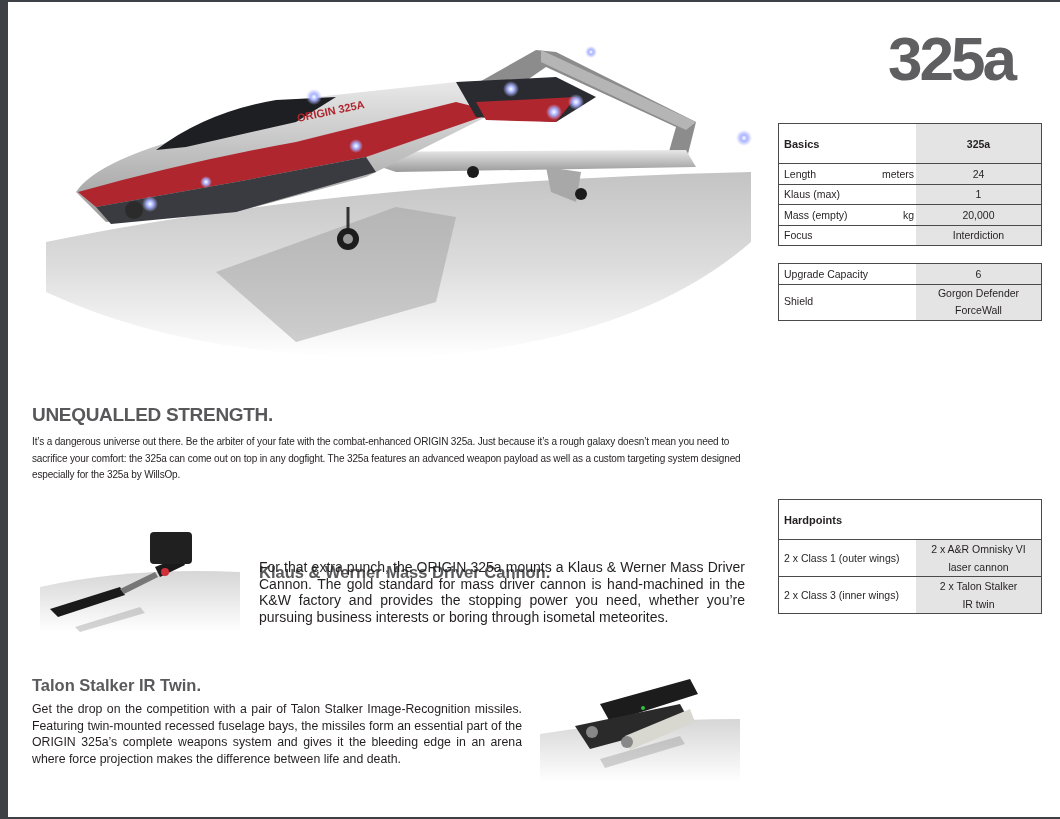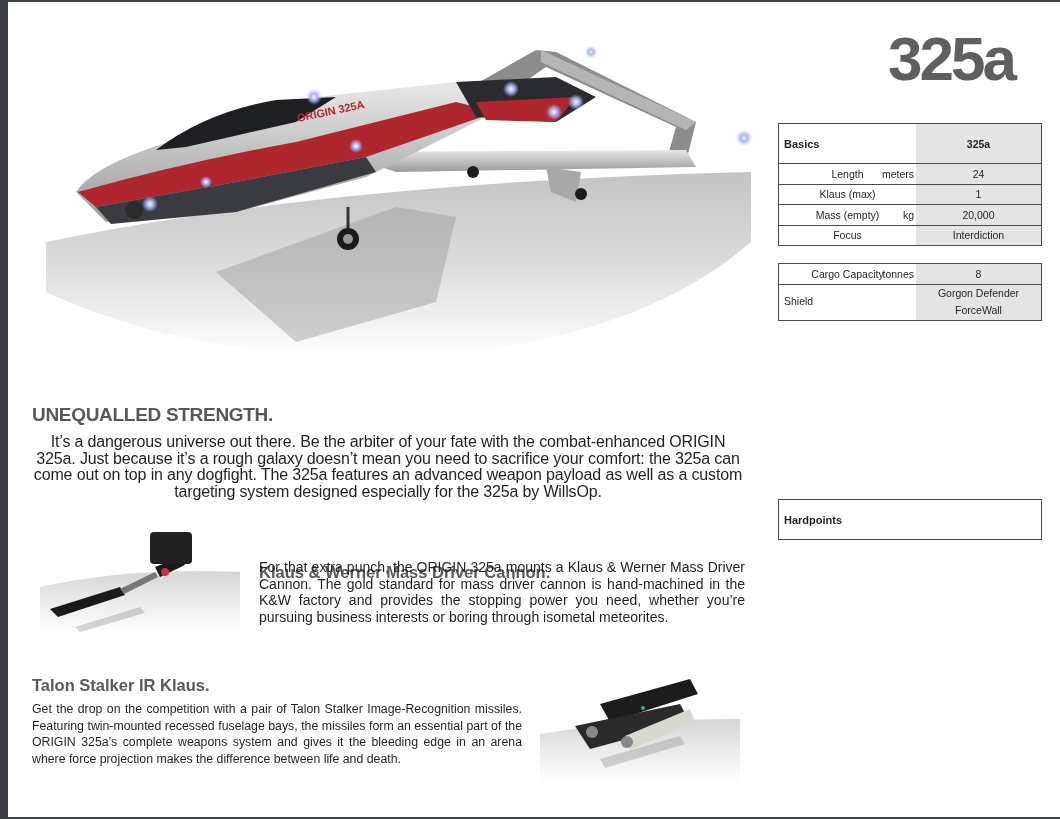--- a/index.html
+++ b/index.html
@@ -25,23 +25,22 @@
     .hero { position: absolute; left: 28px; top: 40px; width: 720px; height: 320px; }
 
     
     .headline {
       position: absolute; left: 24px; top: 402px;
       font-size: 19px; font-weight: bold; color: #58585a;
       letter-spacing: -0.3px;
     }
     .intro {
       position: absolute; left: 24px; top: 432px; width: 712px;
-      font-size: 16px; line-height: 16.5px; color: #231f20;
+      font-size: 10px; line-height: 16.5px; color: #231f20;
       letter-spacing: -0.15px;
-      text-align: center;
     }
     .kw-title {
       position: absolute; left: 251px; top: 531px;
       font-size: 16.5px; font-weight: bold; color: #5a5a5c; margin-top: 30px;
     }
     .kw-body {
       position: absolute; left: 251px; top: 557px; width: 486px;
       font-size: 14px; line-height: 16.5px; text-align: justify;
     }
     .ts-title {
@@ -60,21 +59,21 @@
       position: absolute; left: 770px; width: 264px;
       border: 1px solid #4a4a4a; border-collapse: collapse;
       font-size: 10.5px; color: #231f20;
     }
     .spec td { border-top: 1px solid #4a4a4a; padding: 0 5px; }
     .spec td.val { background: #e4e4e5; text-align: center; width: 115px; }
     .spec td.lbl { position: relative; }
     .spec td .unit { position: absolute; right: 2px; }
     .spec tr.head td { font-weight: bold; height: 39px; font-size: 11px; }
     .spec tr.head td.val { font-size: 10.5px; }
-    .spec tr.r1 td { height: 19.5px; text-align: center; }
+    .spec tr.r1 td { height: 19.5px; }
     .spec tr.r2 td { height: 35px; line-height: 17.5px; }
     .spec tr.r2b td { height: 36px; line-height: 18px; }
     .spec td.blank { background: #fff; }
   </style>
 </head>
 <body>
 
 <div class="page">
 
   <div class="model-title">325a</div>
@@ -153,21 +152,21 @@
     <path d="M90 72 L 125 55 L 128 60 L 94 77 Z" fill="#777"></path>
     <path d="M125 50 L 150 40 L 155 48 L 130 60 Z" fill="#1a1a1a"></path>
     <rect x="120" y="15" width="42" height="32" rx="4" fill="#202020"></rect>
     <circle cx="135" cy="55" r="4" fill="#d0303a"></circle>
     <path d="M45 110 L 110 90 L 115 96 L 50 115 Z" fill="#888" opacity="0.35"></path>
   </svg>
 
   <div class="kw-title">Klaus &amp; Werner Mass Driver Cannon.</div>
   <div class="kw-body">For that extra punch, the ORIGIN 325a mounts a Klaus &amp; Werner Mass Driver Cannon. The gold standard for mass driver cannon is hand-machined in the K&amp;W factory and provides the stopping power you need, whether you’re pursuing business interests or boring through isometal meteorites.</div>
 
-  <div class="ts-title">Talon Stalker IR Klaus.</div>
+  <div class="ts-title">Talon Stalker IR Twin.</div>
   <div class="ts-body">Get the drop on the competition with a pair of Talon Stalker Image-Recognition missiles. Featuring twin-mounted recessed fuselage bays, the missiles form an essential part of the ORIGIN 325a’s complete weapons system and gives it the bleeding edge in an arena where force projection makes the difference between life and death.</div>
 
   <svg class="missile-img" viewBox="0 0 218 122">
     <defs>
       <linearGradient id="mfloor" x1="0" y1="0" x2="0" y2="1">
         <stop offset="0" stop-color="#d6d6d6"></stop>
         <stop offset="1" stop-color="#ffffff"></stop>
       </linearGradient>
     </defs>
     <path d="M10 70 Q 100 55 210 55 L 210 118 L 10 118 Z" fill="url(#mfloor)"></path>
@@ -201,32 +200,40 @@
     <tr class="r1">
       <td class="lbl"><span>Focus</span></td>
       <td class="val">Interdiction</td>
     </tr>
   </tbody>
     </table>
 
   <table class="spec" style="top:261px;">
     <tbody>
     <tr class="r1">
-      <td class="lbl"><span>Cargo Capacity</span><span class="unit">tonnes</span></td>
-      <td class="val">8</td>
+      <td class="lbl"><span>Upgrade Capacity</span></td>
+      <td class="val">6</td>
     </tr>
     <tr class="r2">
       <td class="lbl"><span>Shield</span></td>
       <td class="val"><span>Gorgon Defender</span><br><span>ForceWall</span></td>
     </tr>
   </tbody>
     </table>
 
   <table class="spec" style="top:497px;">
     <tbody>
         <tr class="head">
       <td class="lbl">Hardpoints</td>
       <td class="blank"></td>
     </tr>
+    <tr class="r2b">
+      <td class="lbl"><span>2 x Class 1 (outer wings)</span></td>
+      <td class="val"><span>2 x A&amp;R Omnisky VI</span><br><span>laser cannon</span></td>
+    </tr>
+    <tr class="r2b">
+      <td class="lbl"><span>2 x Class 3 (inner wings)</span></td>
+      <td class="val"><span>2 x Talon Stalker</span><br><span>IR twin</span></td>
+    </tr>
   </tbody>
     </table>
 
 </div>
 
 </body></html>

